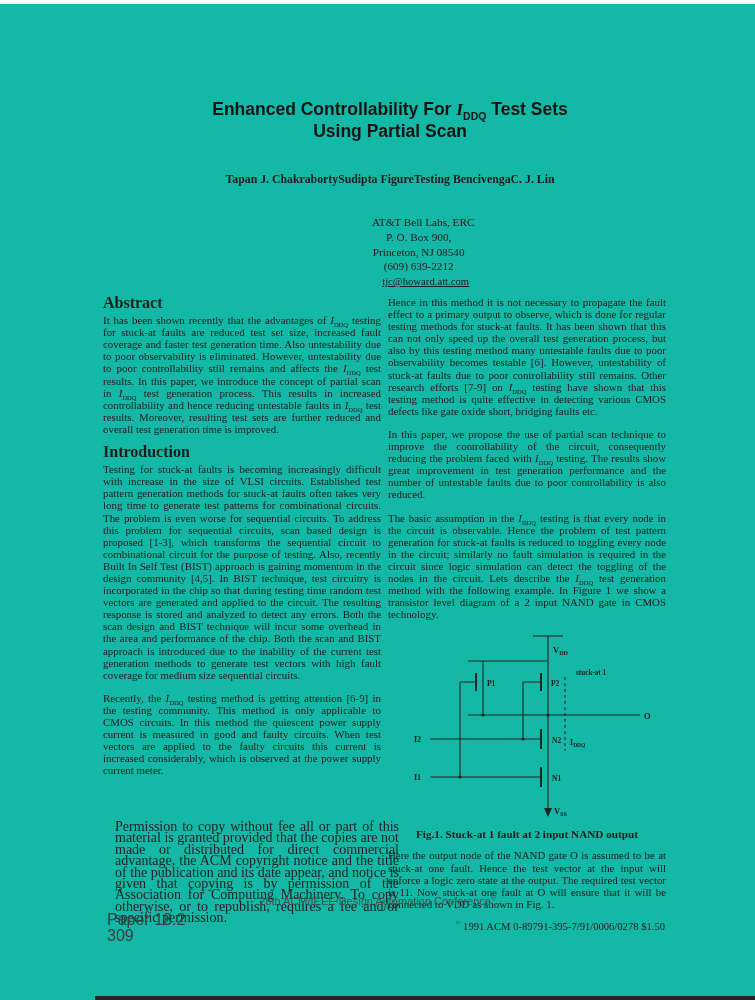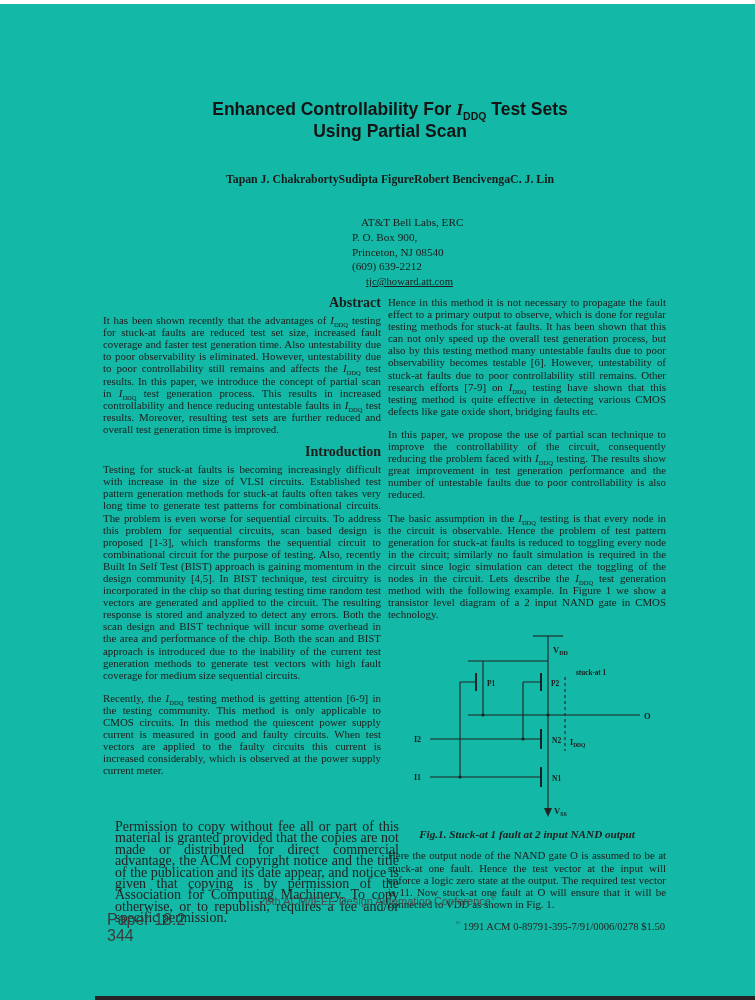--- a/index.html
+++ b/index.html
@@ -18,39 +18,39 @@
   }
   .title .title-line { display:block; }
   .title i { font-family:"Liberation Serif", serif; }
 
   .authors {
     position:absolute; top:168px; left:80px; width:620px;
     display:flex; justify-content:center; 
     font-weight:700; font-size:11.8px; color:#191919;
   }
 
-  .affiliation { position:absolute; top:211px; left:352px; font-size:11.2px; line-height:14.8px; }
+  .affiliation { position:absolute; top:211px; left:363px; font-size:11.2px; line-height:14.8px;text-align:center; }
   .affiliation .aff-line-0 { padding-left:9px; }
   .affiliation .aff-line-4 { padding-left:14px; font-size:10.7px;text-decoration:underline; }
 
   .col { position:absolute; width:278px; font-size:10.9px; line-height:12.1px; text-align:justify; }
   .col p { margin:0 0 11px 0; }
-  .col h2 { text-align:right; font-size:14px; font-weight:700; margin:1px 0 5px 0; }
+  .col h2 { text-align:left; font-size:16px; font-weight:700; margin:1px 0 5px 0; }
   .col-left  { left:103px; top:292px; }
   .col-right { left:388px; top:292px; }
 
   .footnote {
     position:absolute; left:115px; top:817px; width:284px;
     font-size:14px; line-height:11.4px; text-align:justify; color:#222;
   }
 
   figure { margin:3px 0 0 0; }
   figure svg { display:block; margin-left:20px; }
   figcaption {
-    text-align:center; font-weight:700; font-style:italic;
+    text-align:center; font-weight:700; 
     font-size:11.2px; margin:5px 0 9px 0;
   }
 
   .footer-conf {
     position:absolute; top:891px; left:0; width:755px; text-align:center;
     font-family:"Liberation Sans", sans-serif; font-size:11px; color:#4b4b4b;
   }
   .footer-paper, .footer-page {
     position:absolute; left:107px;
     font-family:"Liberation Sans", sans-serif; font-size:16px; color:#3c3c3c;
@@ -71,21 +71,21 @@
 <div class="page">
 
   <h1 class="title">
     <span class="title-line">Enhanced Controllability For <i>I</i><sub>DDQ</sub> Test Sets</span>
     <span class="title-line">Using Partial Scan</span>
   </h1>
 
   <div class="authors">
     <span>Tapan J. Chakraborty</span>
     <span>Sudipta Figure</span>
-    <span>Robert Bencivenga</span>
+    <span>Testing Bencivenga</span>
     <span>C. J. Lin</span>
   </div>
 
   <div class="affiliation">
     <div class="aff-line-0">AT&amp;T Bell Labs, ERC</div>
     <div class="aff-line-1">P. O. Box 900,</div>
     <div class="aff-line-2">Princeton, NJ 08540</div>
     <div class="aff-line-3">(609) 639-2212</div>
     <div class="aff-line-4">tjc@howard.att.com</div>
   </div>
@@ -159,17 +159,17 @@
         </g>
       </svg>
       <figcaption>Fig.1. Stuck-at 1 fault at 2 input NAND output</figcaption>
     </figure>
 
     <p>Here the output node of the NAND gate O is assumed to be at stuck-at one fault. Hence the test vector at the input will enforce a logic zero state at the output. The required test vector is 11. Now stuck-at one fault at O will ensure that it will be connected to VDD as shown in Fig. 1.</p>
   </div>
 
   <div class="footer-conf">28th ACM/IEEE Design Automation Conference<sup>®</sup></div>
   <div class="footer-paper">Paper 18.2</div>
-  <div class="footer-page">344</div>
+  <div class="footer-page">309</div>
   <div class="footer-copy"><sup>©</sup> 1991 ACM 0-89791-395-7/91/0006/0278 $1.50</div>
 
   <div class="bottom-strip"></div>
 </div>
 
 </body></html>

